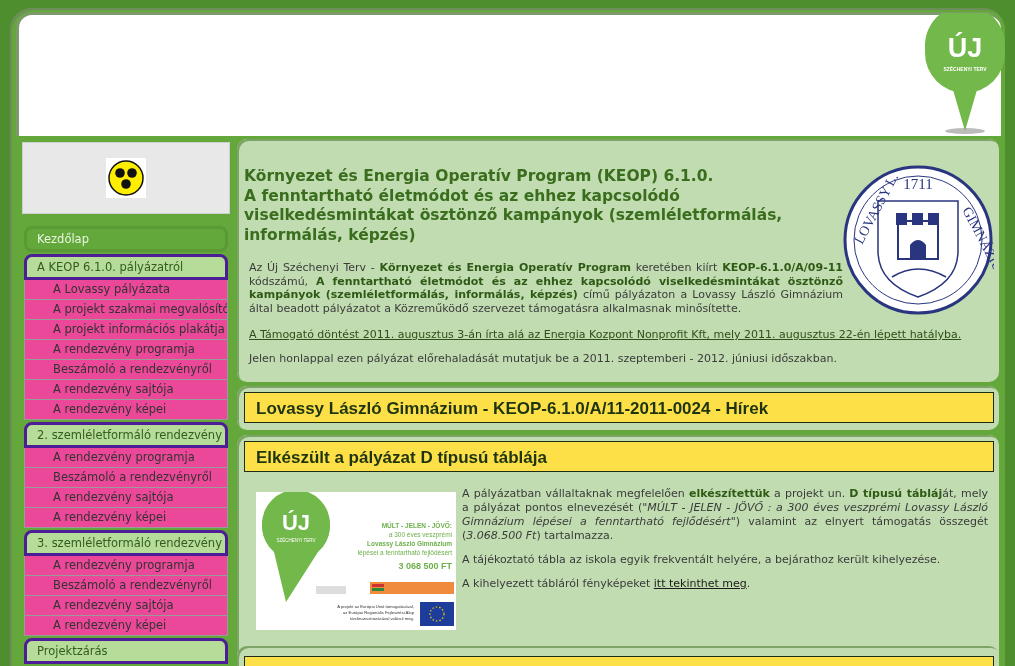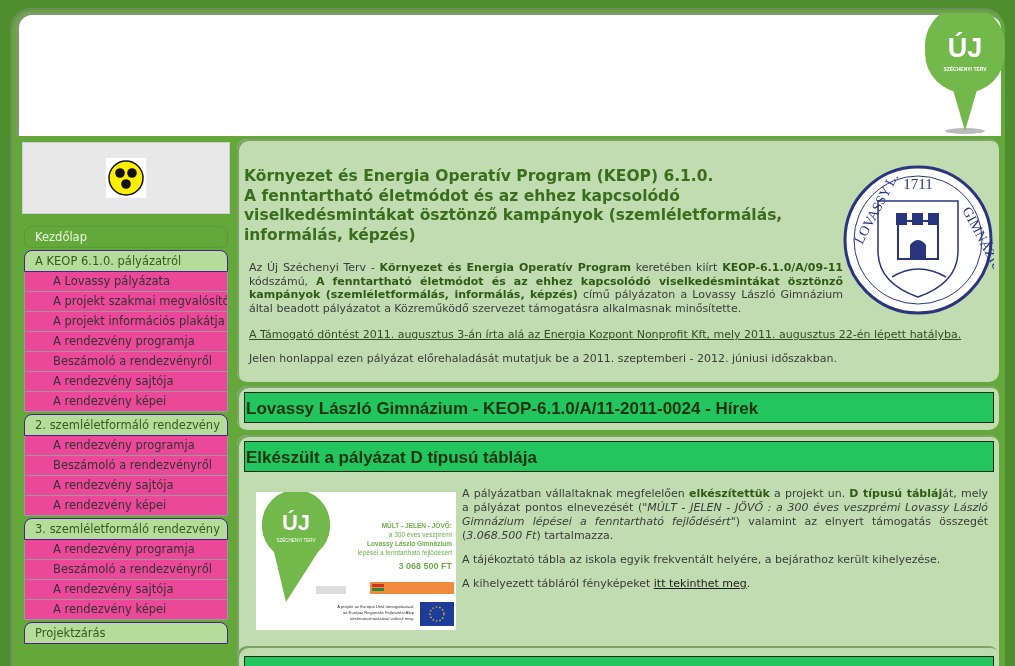--- a/index.html
+++ b/index.html
@@ -41,21 +41,21 @@
   .a11y-icon { width:40px; height:40px; background:#fff; display:flex; align-items:center; justify-content:center; cursor:pointer; }
   .menu { margin-top:12px; }
   .menu-item {
     height:19px; line-height:19px; font-size:11.5px; color:#333;
     background:#ec4899; border:1px solid #9a9a9a; border-top:none;
     padding-left:28px; margin:0 2px; cursor:pointer;
     font-family:"DejaVu Sans", sans-serif; white-space:nowrap; overflow:hidden;
   }
   .menu-head {
     height:20px; line-height:20px; font-size:11.5px; color:#345a20;
-    background:#b5dc98; border:1px solid #4c1d95;
+    background:#b5dc98; border:3px solid #4c1d95;
     border-radius:8px 8px 0 0; padding-left:10px; margin:0 2px; cursor:pointer;
     margin-top:2px;
   }
   .menu-head.active { background:#63a83b; color:#eaf6e0; border-color:#5a9a34; margin-top:0; border-radius:8px; }
 
   
   .panel {
     position:absolute; background:#c0dcb0; border-radius:10px;
     box-shadow: inset 2px 2px 0 #7da466;
   }
@@ -69,22 +69,22 @@
     position:absolute; left:12px; top:122px; width:594px;
     font-size:11px; line-height:13.5px; color:#3b3b3b; text-align:justify;
   }
   .intro-text b { color:#2f5a16; }
   .intro-link { position:absolute; left:12px; top:189px; font-size:11px; color:#2d4f1a; text-decoration:underline; cursor:pointer; white-space:nowrap; }
   .intro-note { position:absolute; left:12px; top:213px; font-size:11px; color:#3b3b3b; white-space:nowrap; }
 
   .news-title-panel { left:237px; top:386px; width:762px; height:44px; }
   .box-title {
     position:absolute; left:7px; top:6px; right:5px; height:31px;
-    background:#22c55e; border:1px solid #1e2e16; box-sizing:border-box;
-    font-size:17px; line-height:31px; color:#1e3410; padding-left:1px;
+    background:#fde047; border:1px solid #1e2e16; box-sizing:border-box;
+    font-size:17px; line-height:31px; color:#1e3410; padding-left:11px;
     font-family:"Liberation Sans", sans-serif; font-weight:bold;
   }
   .article { left:237px; top:435px; width:762px; height:248px; }
   .article .box-title { top:6px; }
   .sign-img { position:absolute; left:19px; top:57px; width:200px; height:138px; background:#fff; cursor:pointer; }
   .article-text {
     position:absolute; left:225px; top:52px; width:526px;
     font-size:11px; line-height:14px; color:#3b3b3b; text-align:justify;
   }
   .article-text p { margin:0 0 10px 0; }

